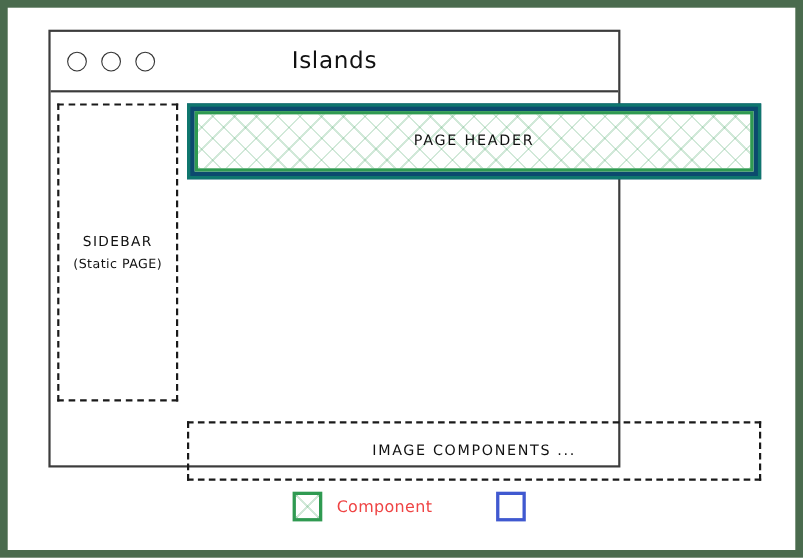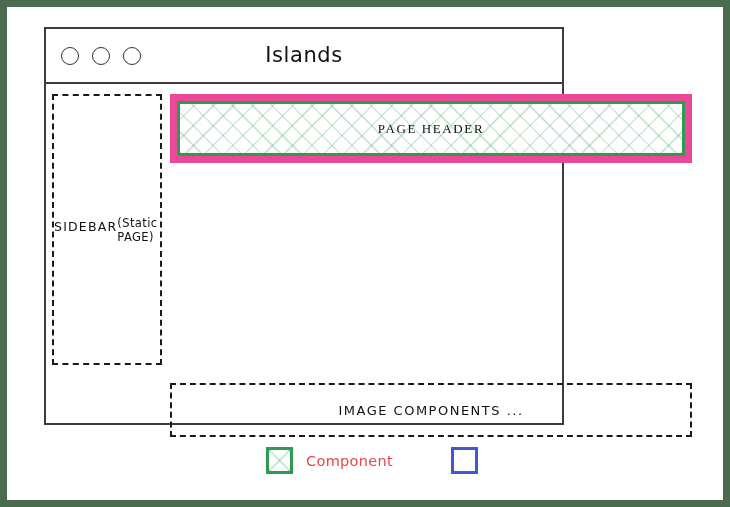--- a/index.html
+++ b/index.html
@@ -75,44 +75,43 @@
   }
 
   
   #sidebar {
     position: absolute;
     left: 6px; top: 10px;
     width: 110px; height: 271px;
     box-sizing: border-box;
     border: 2px dashed #1a1a1a;
     display: flex;
-    flex-direction: row;
+    flex-direction: column;
     align-items: center;
     justify-content: center;
   }
   #sidebar .line1 {
     font-size: 12.5px;
     letter-spacing: 1.2px;
     color: #111111;
     margin-bottom: 6px;
   }
   #sidebar .line2 {
     font-size: 11.5px;
     letter-spacing: 0.4px;
     color: #111111;
   }
 
   
   .app-box {
     position: absolute;
     box-sizing: border-box;
-    border: 3px solid #ec4899;
-    background: #ec4899;
+    border: 3px solid #0f766e;
+    background: #0c4a6e;
     padding: 4px;
-    font-family: Liberation Serif, serif;
   }
 
   
   .component-box {
     width: 100%;
     height: 100%;
     box-sizing: border-box;
     border: 3px solid #2f9a51;
     background-color: #ffffff;
     background-image:

